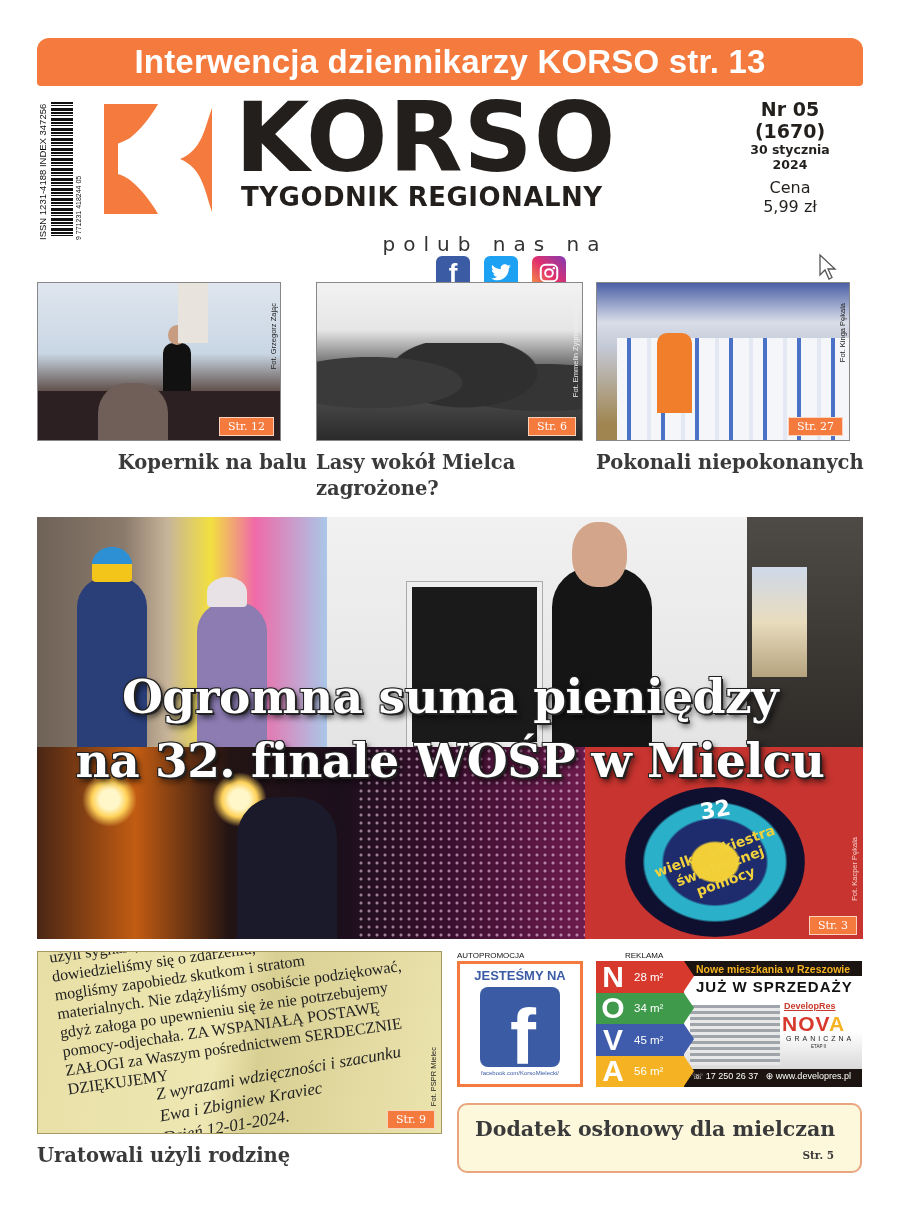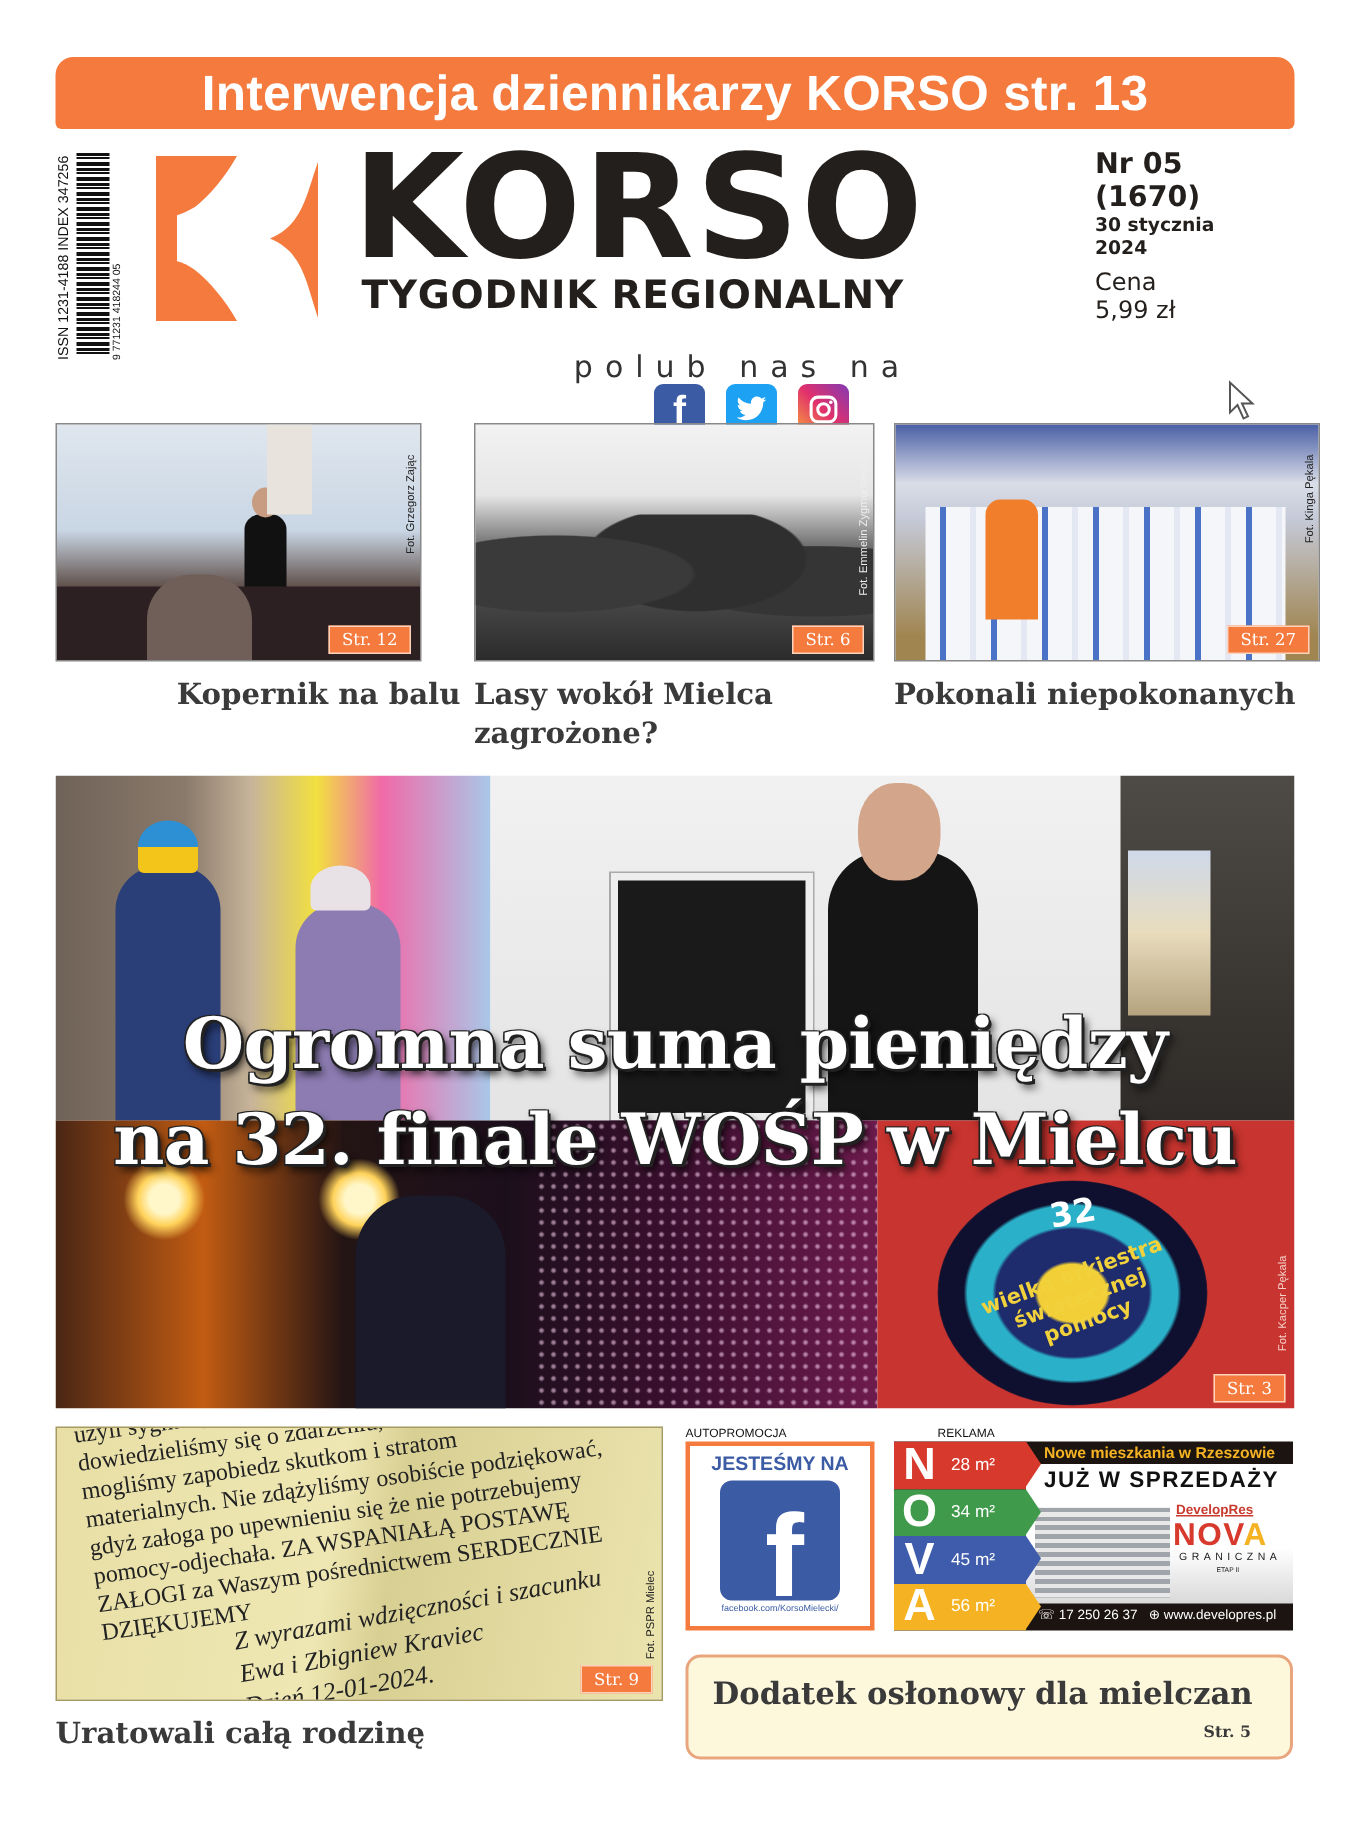--- a/index.html
+++ b/index.html
@@ -37,21 +37,21 @@
     position: absolute; left: 235px; top: 90px; width: 460px; height: 130px;
   }
   .masthead .name {
     font-family: "DejaVu Sans", sans-serif; font-weight: bold; font-size: 96px; line-height: 96px; color: #231f1c; letter-spacing: 1px;
   }
   .masthead .tag {
     font-family: "DejaVu Sans", sans-serif; font-weight: bold; font-size: 26px; color: #231f1c; margin-top: -4px; margin-left: 6px; letter-spacing: 0.5px;
   }
 
   .issue {
-    position: absolute; left: 730px; top: 98px; width: 120px; text-align: left; color: #231f1c;
+    position: absolute; left: 730px; top: 98px; width: 120px; text-align: center; color: #231f1c;
     font-family: "DejaVu Sans", sans-serif;
   }
   .issue .nr { font-weight: bold; font-size: 19px; line-height: 22px; }
   .issue .num { font-weight: bold; font-size: 19px; line-height: 22px; }
   .issue .date { font-weight: bold; font-size: 12.5px; line-height: 15px; }
   .issue .price-lbl { font-size: 16px; line-height: 19px; margin-top: 6px; }
   .issue .price { font-size: 16px; line-height: 19px; }
 
   .social {
     position: absolute; left: 125px; top: 232px; width: 740px; height: 34px;
@@ -208,21 +208,21 @@
 <div class="story">
   <div class="photo" style="left:316px;top:282px;width:267px;height:159px;background:linear-gradient(180deg,#f2f2f2 0%,#e6e6e6 30%,#5d5d5d 55%,#2b2b2b 100%);">
     <div style="position:absolute;left:0;top:60px;width:267px;height:99px;background:radial-gradient(ellipse at 20% 40%,#3a3a3a 0 30%,transparent 31%),radial-gradient(ellipse at 55% 30%,#2f2f2f 0 35%,transparent 36%),radial-gradient(ellipse at 85% 45%,#353535 0 30%,transparent 31%);"></div>
     <div class="credit" style="right:2px;top:20px;color:#eee;">Fot. Emmelin Zygmuntowicz</div>
     <div class="str-tag" style="right:6px;bottom:4px;">Str. 6</div>
   </div>
   <div class="headline" style="left:316px;top:450px;width:240px;">Lasy wokół Mielca zagrożone?</div>
 </div>
 
 <div class="story">
-  <div class="photo" style="left:596px;top:282px;width:284px;height:159px;background:linear-gradient(180deg,#4a5fa6 0%,#d9dde8 25%,#c5cad8 40%,#a08550 90%);">
+  <div class="photo" style="left:596px;top:282px;width:254px;height:159px;background:linear-gradient(180deg,#4a5fa6 0%,#d9dde8 25%,#c5cad8 40%,#a08550 90%);">
     <div style="position:absolute;left:20px;top:55px;width:240px;height:104px;background:repeating-linear-gradient(90deg,#f4f6fa 0 10px,#4a72c7 10px 14px,#f4f6fa 14px 30px,#e4e8f2 30px 34px);"></div>
     <div style="position:absolute;left:60px;top:50px;width:35px;height:80px;background:#f07e2a;border-radius:10px 10px 0 0;"></div>
     <div class="credit" style="right:2px;top:20px;">Fot. Kinga Pękala</div>
     <div class="str-tag" style="right:6px;bottom:4px;">Str. 27</div>
   </div>
   <div class="headline" style="left:596px;top:450px;width:280px;">Pokonali niepokonanych</div>
 </div>
 
 <div class="main-photo">
   <div style="position:absolute;left:0;top:0;width:290px;height:230px;background:linear-gradient(90deg,#6f6258 0%,#8a7a6b 30%,#c7b49a 45%,#f2e040 60%,#f06aa8 75%,#a9c7e8 100%);">
@@ -270,21 +270,21 @@
     <div>DZIĘKUJEMY</div>
   </div>
   <div class="sign">
     <div>Z wyrazami wdzięczności i szacunku</div>
     <div>Ewa i Zbigniew Kraviec</div>
     <div>Dzień 12-01-2024.</div>
   </div>
   <div class="credit" style="right:3px;top:95px;">Fot. PSPR Mielec</div>
   <div class="str-tag" style="right:6px;bottom:4px;">Str. 9</div>
 </div>
-<div class="headline" style="left:37px;top:1143px;width:400px;">Uratowali całą rodzinę</div>
+<div class="headline" style="left:37px;top:1143px;width:400px;">Uratowali użyli rodzinę</div>
 
 <div class="promo-lbl" style="left:457px;top:951px;">AUTOPROMOCJA</div>
 <div class="fb-promo">
   <div class="t">JESTEŚMY NA</div>
   <div class="box">
       <span style="position:absolute;left:30px;top:4px;">f</span>
     </div>
   <div class="u">facebook.com/KorsoMielecki/</div>
 </div>
 

